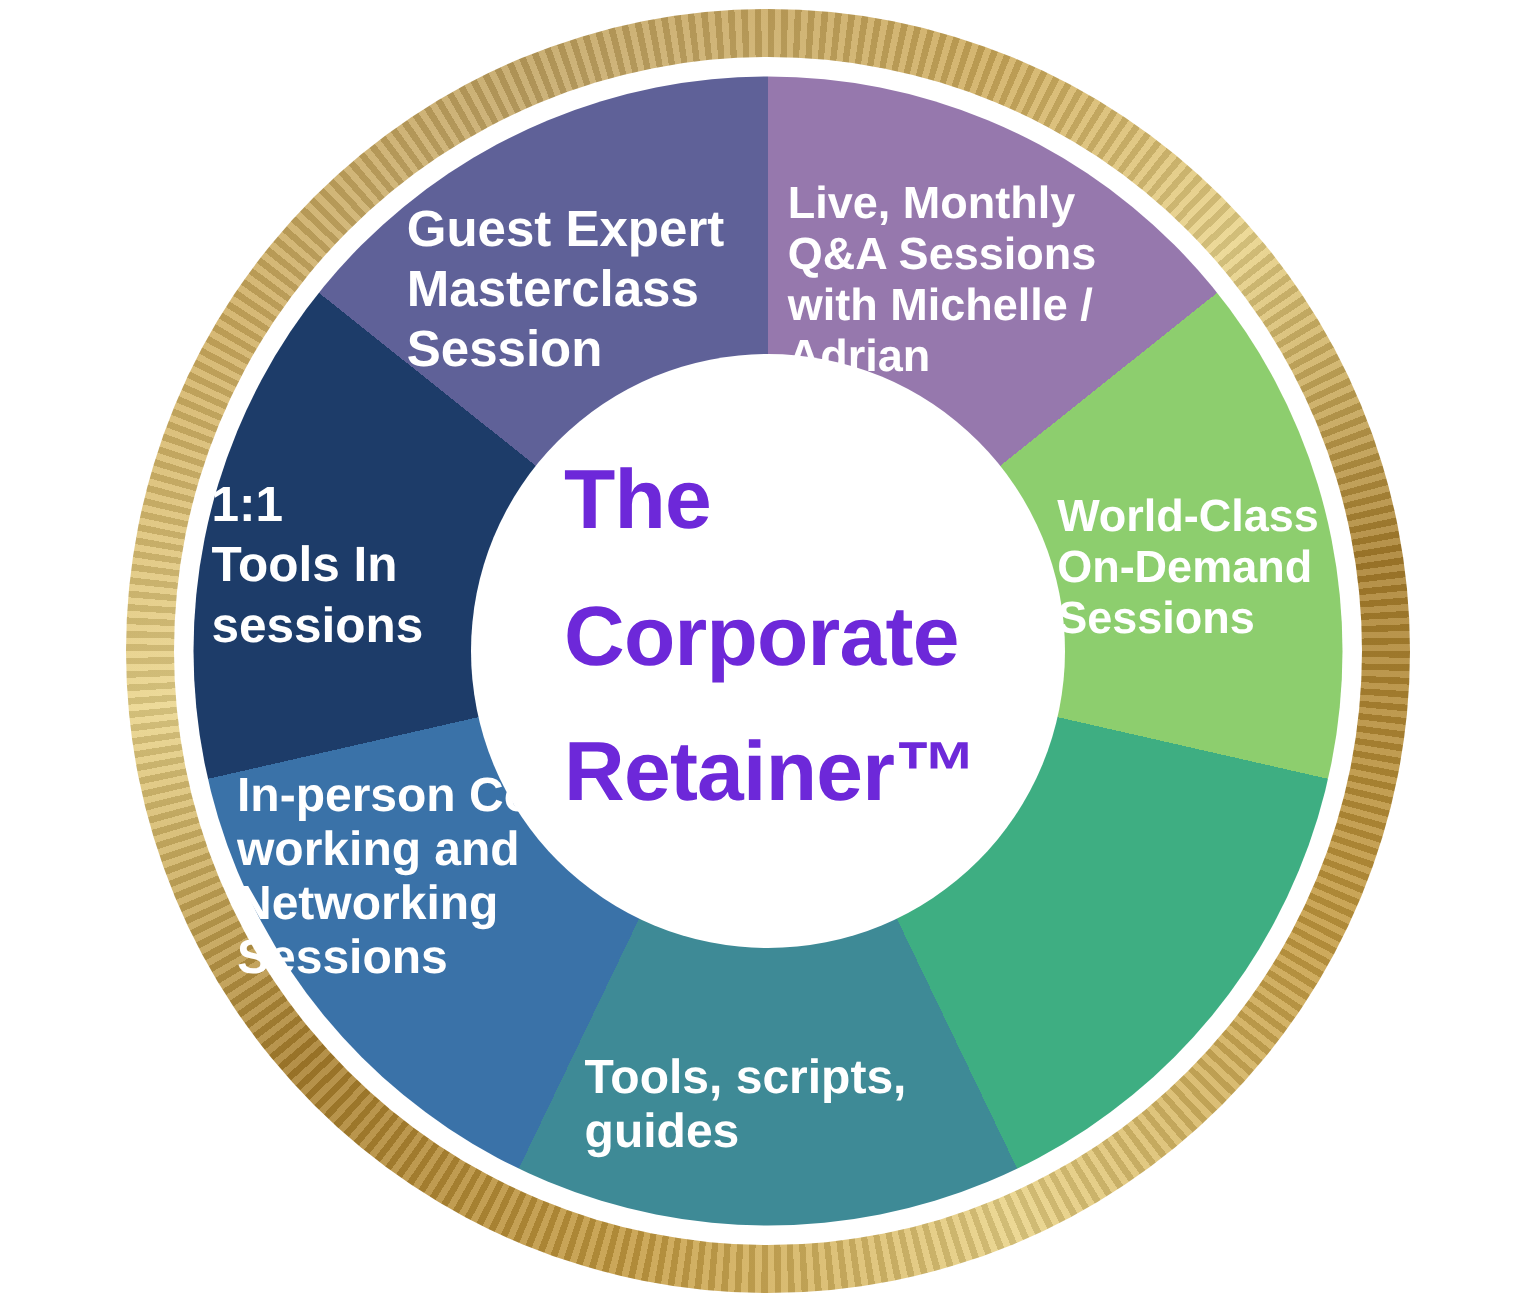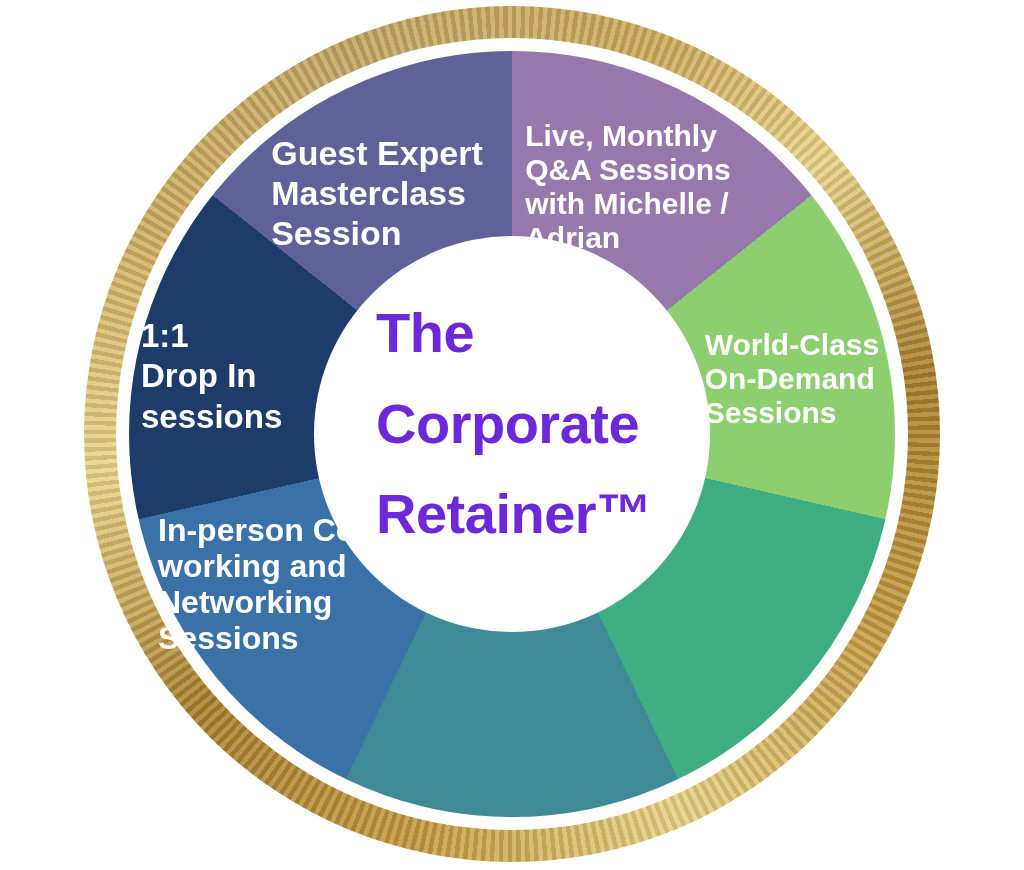--- a/index.html
+++ b/index.html
@@ -94,27 +94,29 @@
   <div class="seg-label pos-live">Live, Monthly
 Q&amp;A Sessions
 with Michelle /
 Adrian</div>
 
   <div class="seg-label pos-world">World-Class
 On-Demand
 Sessions</div>
 
 
+  <div class="seg-label pos-tools">Tools, scripts,
+guides</div>
 
   <div class="seg-label pos-inperson">In-person Co-
 working and
 Networking
 Sessions</div>
 
   <div class="seg-label pos-drop">1:1
-Drop In
+Tools In
 sessions</div>
 
   <div class="seg-label pos-guest">Guest Expert
 Masterclass
 Session</div>
 
 </div>
 
 </body></html>

